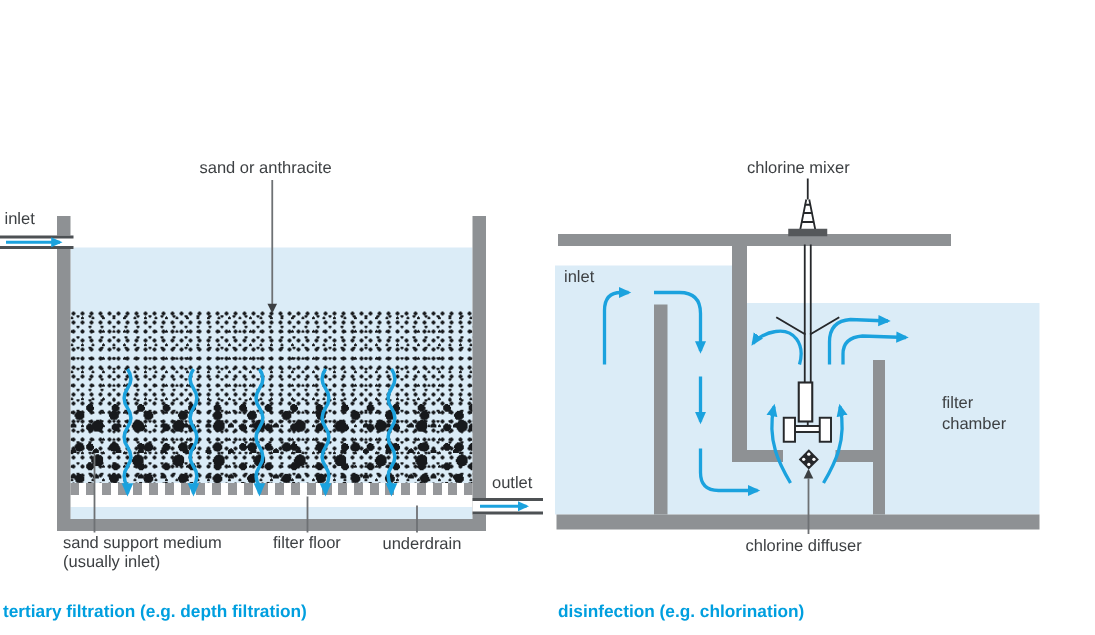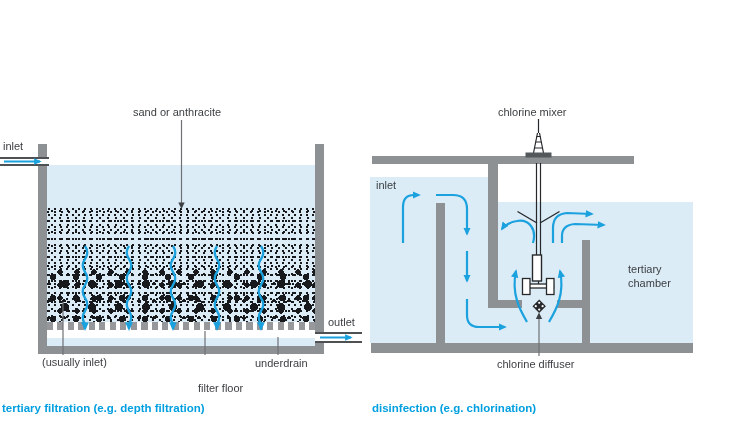--- a/index.html
+++ b/index.html
@@ -50,44 +50,45 @@
     <div class="abs gray" style="left:315px;top:144px;width:9px;height:210px;"></div>
     <div class="abs gray" style="left:38px;top:346px;width:286px;height:8px;"></div>
 
     <div class="pipe" style="left:0;top:157px;width:49px;height:9px;"></div>
     <div class="pipe" style="left:315px;top:332px;width:47px;height:11px;"></div>
 
     <div class="lbl" style="left:133px;top:106px;">sand or anthracite</div>
     <div class="lbl" style="left:3px;top:140px;">inlet</div>
     <div class="lbl" style="left:328px;top:316px;">outlet</div>
     <div class="lbl" style="left:42px;top:356px;">
+      <span style="display:block;">sand support medium</span>
       <span style="display:block;">(usually inlet)</span>
     </div>
-    <div class="lbl" style="left:198px;top:356px;margin-top:26px;">filter floor</div>
+    <div class="lbl" style="left:182px;top:356px;">filter floor</div>
     <div class="lbl" style="left:255px;top:357px;">underdrain</div>
     <div class="caption" style="left:2px;top:402px;">tertiary filtration (e.g. depth filtration)</div>
   </div>
 
   <div class="abs" style="left:365px;top:0;width:365px;height:378px;">
 
     <div class="abs water" style="left:5px;top:177px;width:118px;height:166px;"></div>
     <div class="abs water" style="left:133px;top:202px;width:195px;height:141px;"></div>
     <div class="abs water" style="left:123px;top:308px;width:10px;height:35px;"></div>
 
     <div class="abs gray" style="left:7px;top:156px;width:262px;height:7.5px;"></div>
     <div class="abs gray" style="left:123px;top:163px;width:10px;height:145px;"></div>
     <div class="abs gray" style="left:71px;top:203px;width:9px;height:140px;"></div>
     <div class="abs gray" style="left:217px;top:240px;width:8px;height:103px;"></div>
     <div class="abs gray" style="left:132px;top:300px;width:25px;height:8px;"></div>
     <div class="abs gray" style="left:192px;top:300px;width:33px;height:8px;"></div>
     <div class="abs gray" style="left:6px;top:343px;width:322px;height:10px;"></div>
 
     <div class="lbl" style="left:133px;top:106px;">chlorine mixer</div>
     <div class="lbl" style="left:11px;top:179px;">inlet</div>
-    <div class="lbl wrap" style="left:263px;top:263px;width:58px;line-height:13.5px;">tertiary chamber</div>
+    <div class="lbl wrap" style="left:263px;top:263px;width:58px;line-height:13.5px;">filter chamber</div>
     <div class="lbl" style="left:132px;top:358px;">chlorine diffuser</div>
     <div class="caption" style="left:7px;top:402px;">disinfection (e.g. chlorination)</div>
   </div>
 
   <svg class="lines" width="730" height="423" viewBox="0 0 730 423">
     <defs>
       <marker id="ab" viewBox="0 0 10 10" refX="7" refY="5" markerWidth="4.2" markerHeight="4.2" orient="auto" markerUnits="strokeWidth">
         <path d="M0,1 L9,5 L0,9 z" fill="#1ba2de"></path>
       </marker>
     </defs>

